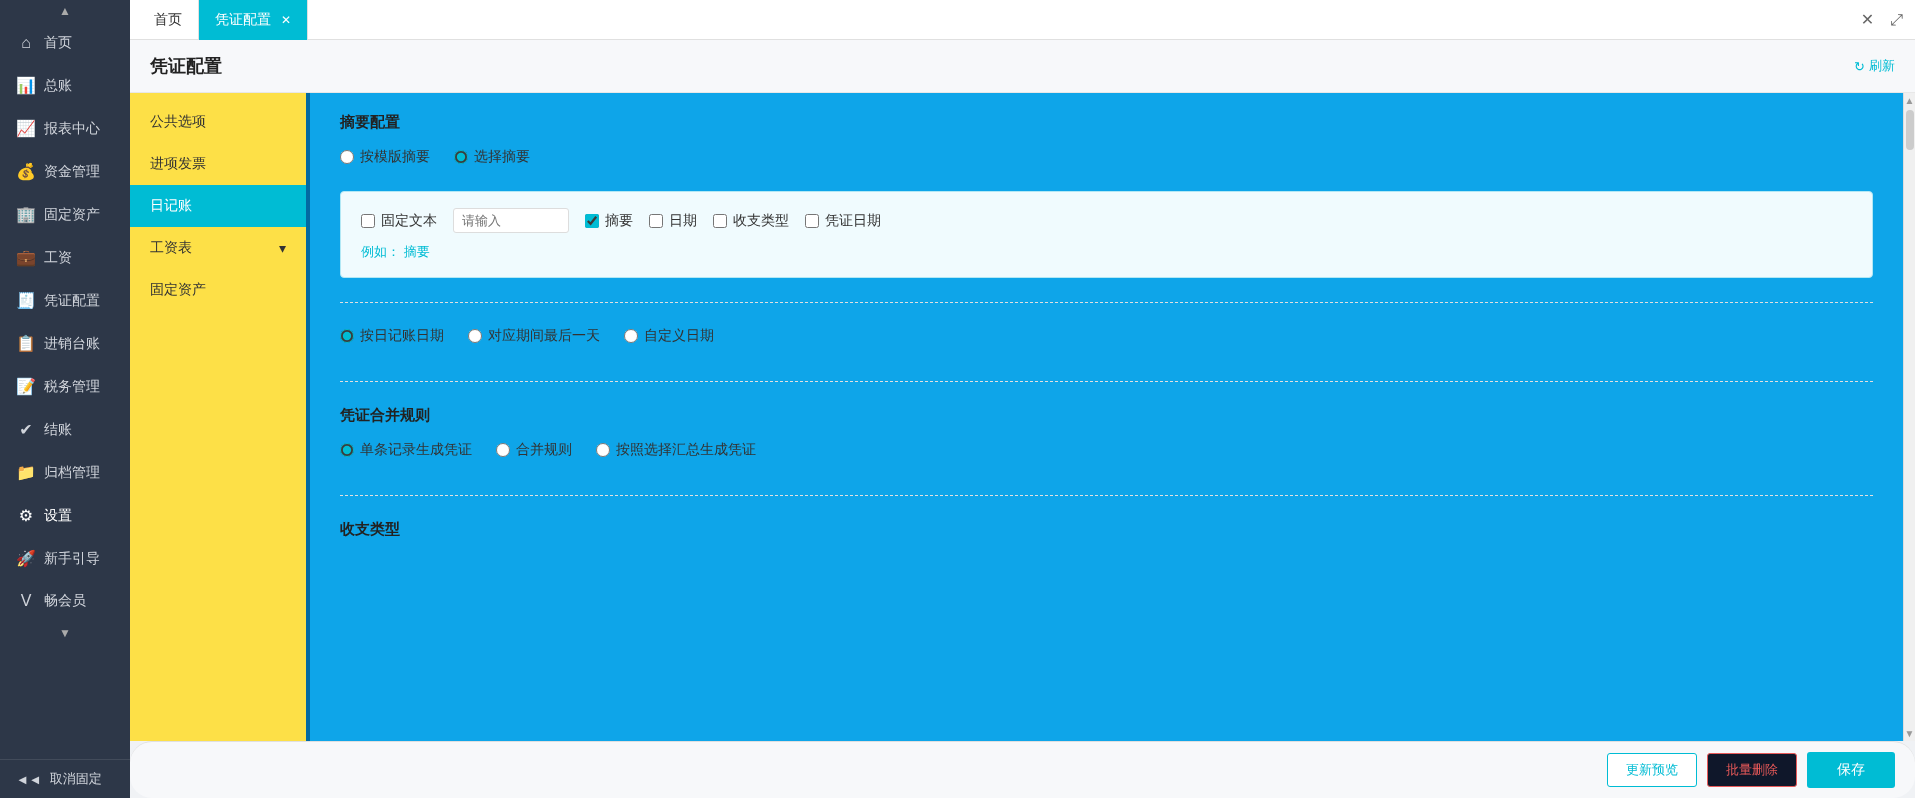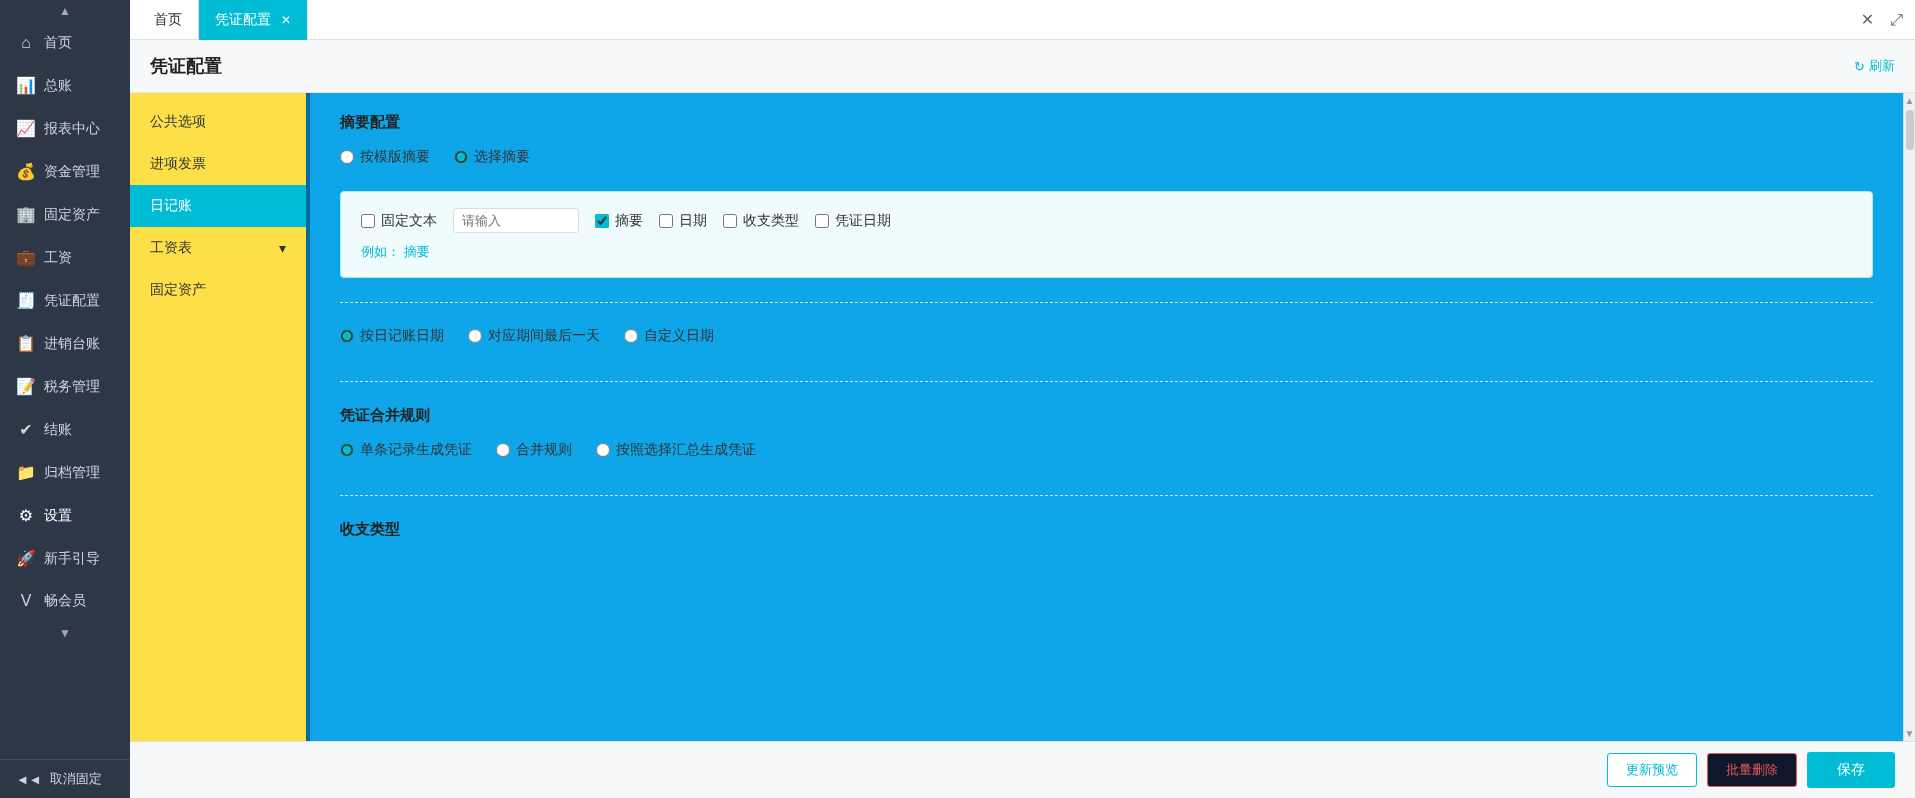--- a/index.html
+++ b/index.html
@@ -223,39 +223,40 @@
       display: flex;
       align-items: center;
       gap: 16px;
       flex-wrap: wrap;
     }
     .abstract-input {
       border: 1px solid #ddd;
       border-radius: 3px;
       padding: 4px 8px;
       font-size: 13px;
-      width: 126px;
+      width: 116px;
       outline: none;
       color: #aaa;
     }
     .abstract-example {
       color: #00bcd4;
       font-size: 13px;
       margin-top: 10px;
     }
 
     
     .bottom-bar {
       background: #f7f8fa;
       border-top: 1px solid #e0e0e0;
       padding: 10px 20px;
       display: flex;
       justify-content: flex-end;
       align-items: center;
       gap: 10px;
+      border-radius: 22px;
     }
     .btn-outline {
       border: 1px solid #00bcd4;
       background: #fff;
       color: #00bcd4;
       padding: 7px 18px;
       border-radius: 3px;
       cursor: pointer;
       font-size: 13px;
     }

